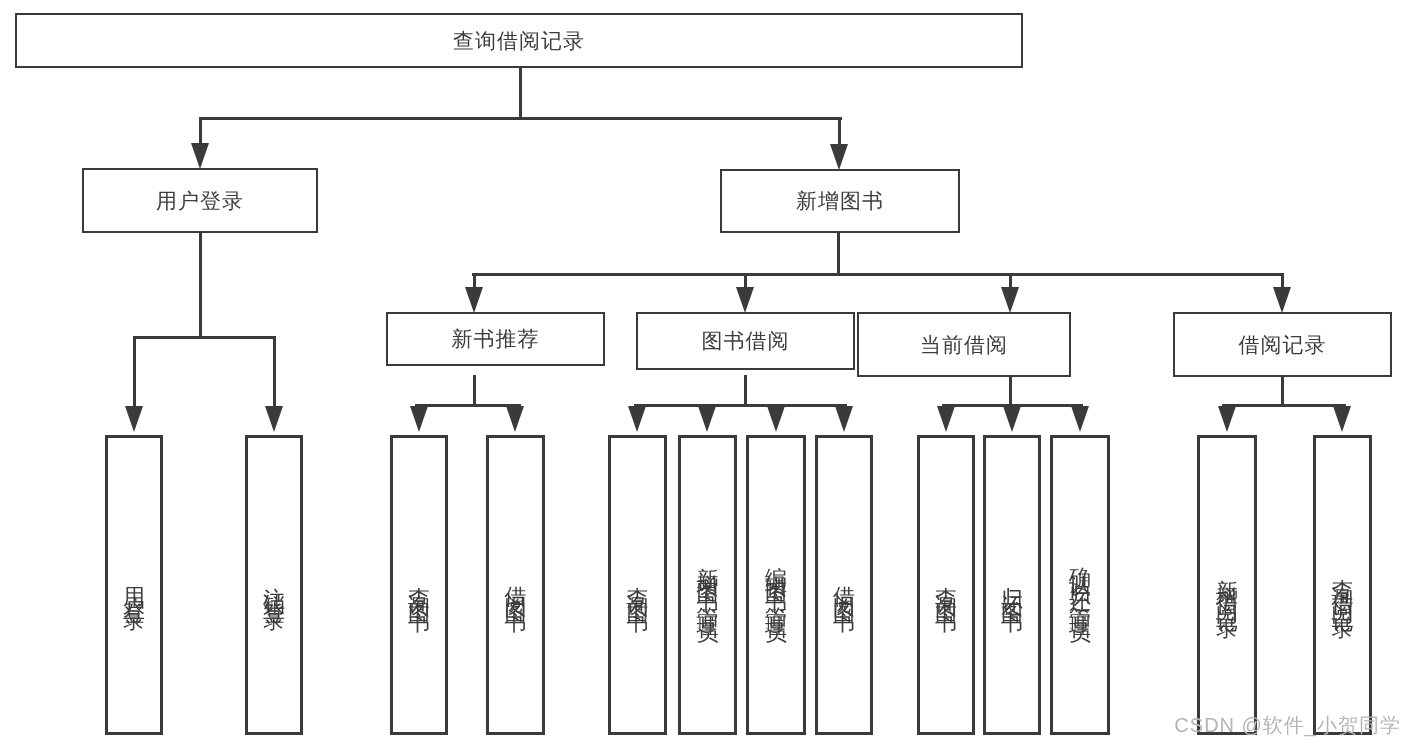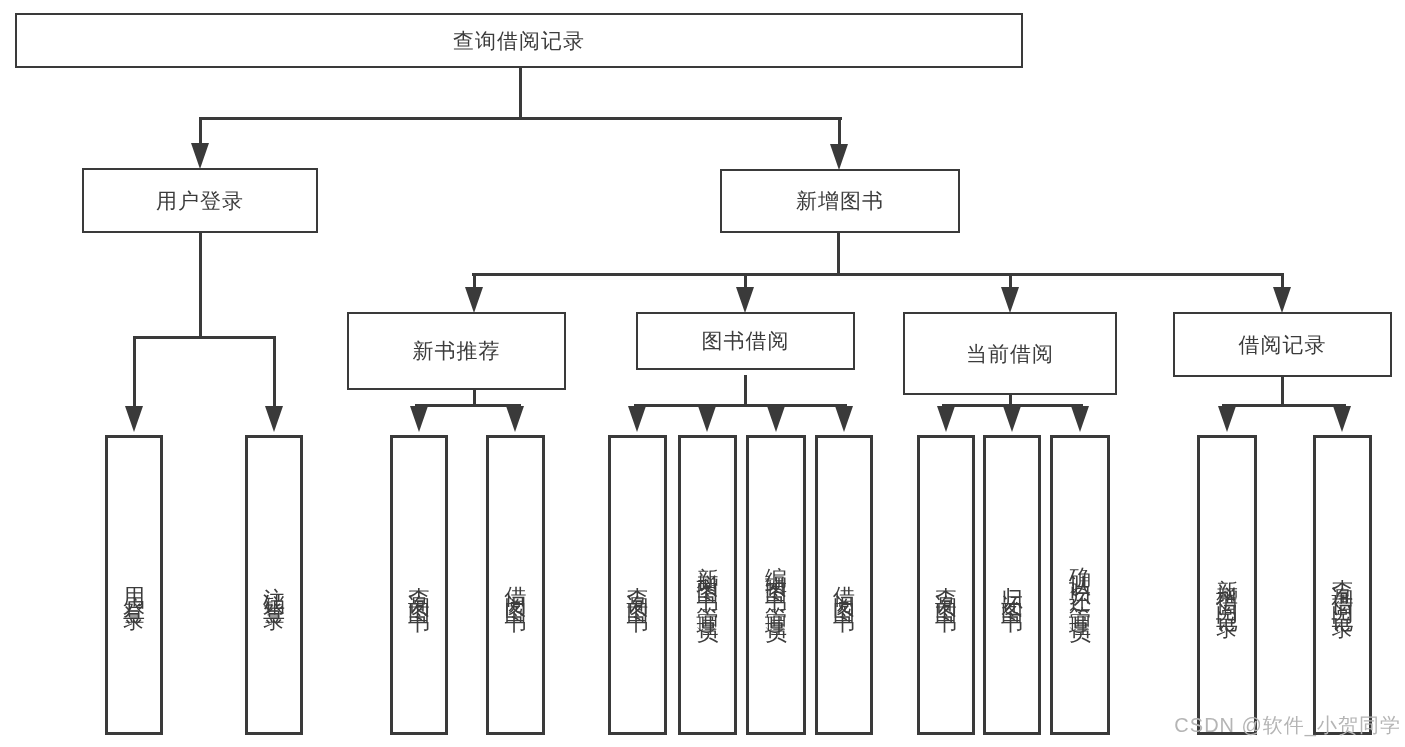--- a/index.html
+++ b/index.html
@@ -92,27 +92,27 @@
     <span>查询借阅记录</span>
   </div>
 
   <div class="box" style="left:82px;top:168px;width:236px;height:65px">
     <span>用户登录</span>
   </div>
   <div class="box" style="left:720px;top:169px;width:240px;height:64px">
     <span>新增图书</span>
   </div>
 
-  <div class="box" style="left:347px;top:312px;width:219px;height:78px">
+  <div class="box" style="left:386px;top:312px;width:219px;height:54px">
     <span>新书推荐</span>
   </div>
   <div class="box" style="left:636px;top:312px;width:219px;height:58px">
     <span>图书借阅</span>
   </div>
-  <div class="box" style="left:903px;top:312px;width:214px;height:83px">
+  <div class="box" style="left:857px;top:312px;width:214px;height:65px">
     <span>当前借阅</span>
   </div>
   <div class="box" style="left:1173px;top:312px;width:219px;height:65px">
     <span>借阅记录</span>
   </div>
 
   <div class="box leaf" style="left:105px;top:435px;width:58px;height:300px">
     <span class="vtext">用户登录</span>
   </div>
   <div class="box leaf" style="left:245px;top:435px;width:58px;height:300px">

